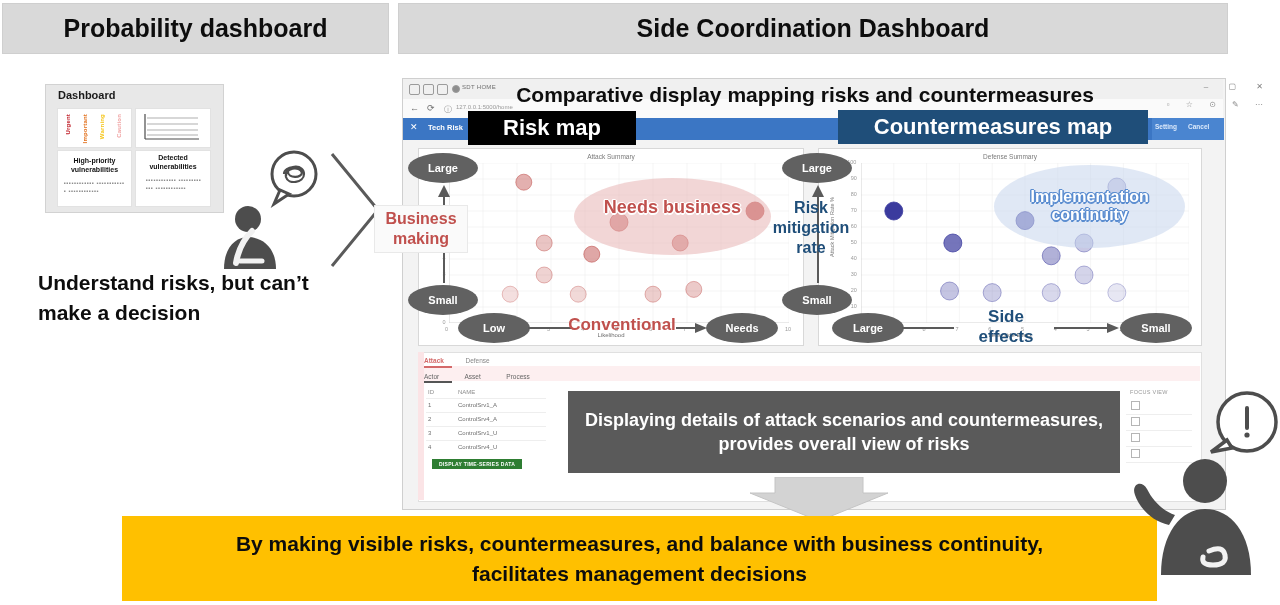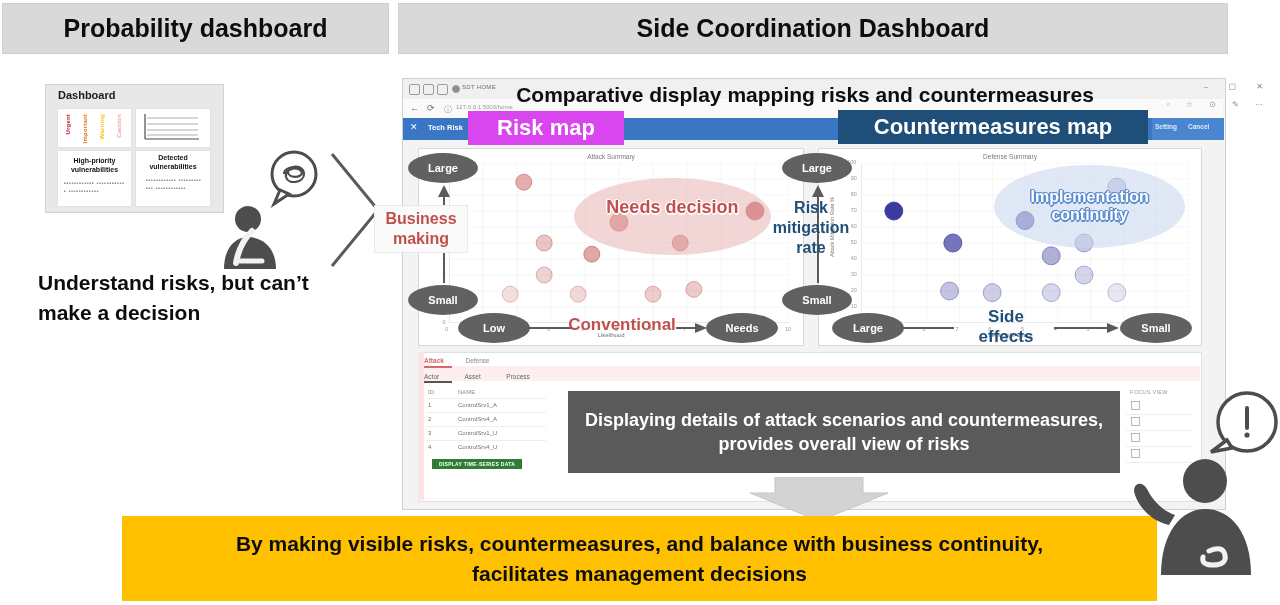--- a/index.html
+++ b/index.html
@@ -55,21 +55,21 @@
 
   #appbar{left:403px;top:118px;width:820px;height:22px;background:#3b76c4;}
   #appbar-x{position:absolute;left:410px;top:122px;font-size:9px;color:#fff;}
   #appbar-title{position:absolute;left:428px;top:123px;font-size:7.5px;color:#fff;font-weight:bold;}
   #appbar-blue2{position:absolute;left:1152px;top:118px;width:72px;height:22px;background:#4a85d0;}
   #btn-setting{position:absolute;left:1155px;top:123px;font-size:6.5px;color:#dbe9fb;font-weight:bold;}
   #btn-cancel{position:absolute;left:1188px;top:123px;font-size:6.5px;color:#dbe9fb;font-weight:bold;}
 
   
   #ov-comparative{left:505px;top:80px;width:600px;height:30px;font-size:21px;font-weight:bold;color:#0d0d0d;display:flex;align-items:center;justify-content:center;}
-  #ov-riskmap{left:468px;top:111px;width:156px;height:34px;background:#d946ef;color:#fff;font-size:22px;font-weight:bold;display:flex;align-items:center;justify-content:center;}
+  #ov-riskmap{left:468px;top:111px;width:168px;height:34px;background:#000000;color:#fff;font-size:22px;font-weight:bold;display:flex;align-items:center;justify-content:center;}
   #ov-cmmap{left:838px;top:110px;width:310px;height:34px;background:#1f4e79;color:#fff;font-size:22px;font-weight:bold;display:flex;align-items:center;justify-content:center;}
 
   
   .panel{background:#fff;border:1px solid #d8d8d8;}
   #panel-left{left:418px;top:148px;width:384px;height:196px;}
   #panel-right{left:818px;top:148px;width:382px;height:196px;}
   .chart-title{position:absolute;font-size:6.5px;color:#7a7a7a;width:100%;text-align:center;top:4px;}
   .ylabel{position:absolute;writing-mode:vertical-rl;transform:rotate(180deg);font-size:5.5px;color:#7a7a7a;}
   .xlabel{position:absolute;font-size:6px;color:#6e6e6e;text-align:center;}
   .tick{position:absolute;font-size:5.5px;color:#9a9a9a;}
@@ -261,21 +261,21 @@
       <div class="tick" style="left: 23.4px; top: 90px;">5</div>
       <div class="tick" style="left: 23.4px; top: 74px;">6</div>
       <div class="tick" style="left: 23.4px; top: 58px;">7</div>
       <div class="tick" style="left: 23.4px; top: 42px;">8</div>
       <div class="tick" style="left: 23.4px; top: 26px;">9</div>
       <div class="tick" style="left: 19.8px; top: 10px;">10</div>
     </div>
 </div>
 
 <div class="ellipse-hl" id="hl-left" style="left: 573.8px; top: 178px; width: 197.2px; height: 76.8px; background: rgb(232, 180, 180); opacity: 0.55;"></div>
-<div class="badge-txt" id="hl-left-txt" style="left: 582.4px; top: 197.4px; width: 180px; font-size: 18px; color: rgb(192, 80, 77); text-shadow: rgb(255, 255, 255) -1.5px 0px, rgb(255, 255, 255) 1.5px 0px, rgb(255, 255, 255) 0px -1.5px, rgb(255, 255, 255) 0px 1.5px, rgb(255, 255, 255) 1px 1px, rgb(255, 255, 255) -1px -1px;">Needs decision</div>
+<div class="badge-txt" id="hl-left-txt" style="left: 582.4px; top: 197.4px; width: 180px; font-size: 18px; color: rgb(192, 80, 77); text-shadow: rgb(255, 255, 255) -1.5px 0px, rgb(255, 255, 255) 1.5px 0px, rgb(255, 255, 255) 0px -1.5px, rgb(255, 255, 255) 0px 1.5px, rgb(255, 255, 255) 1px 1px, rgb(255, 255, 255) -1px -1px;">Needs business</div>
 
 <div class="pill" style="left:408px;top:153px;width:70px;height:30px;">Large</div>
 <div class="pill" style="left:408px;top:285px;width:70px;height:30px;">Small</div>
 <svg class="abs" style="left:434px;top:183px;width:20px;height:102px;" viewBox="0 0 20 102">
   <line x1="10" y1="100" x2="10" y2="12" stroke="#5a5a5a" stroke-width="2"></line>
   <path d="M10 2 L4 14 L16 14 Z" fill="#5a5a5a"></path>
 </svg>
 <div class="abs axis-word" id="business-impact" style="left:374px;top:205px;width:92px;font-size:16px;color:#c0504d;line-height:1.25;background:#fafafa;border:1px solid #e9e9e9;padding:3px 0;">Business making</div>
 
 <div class="pill" style="left:458px;top:313px;width:72px;height:30px;">Low</div>

